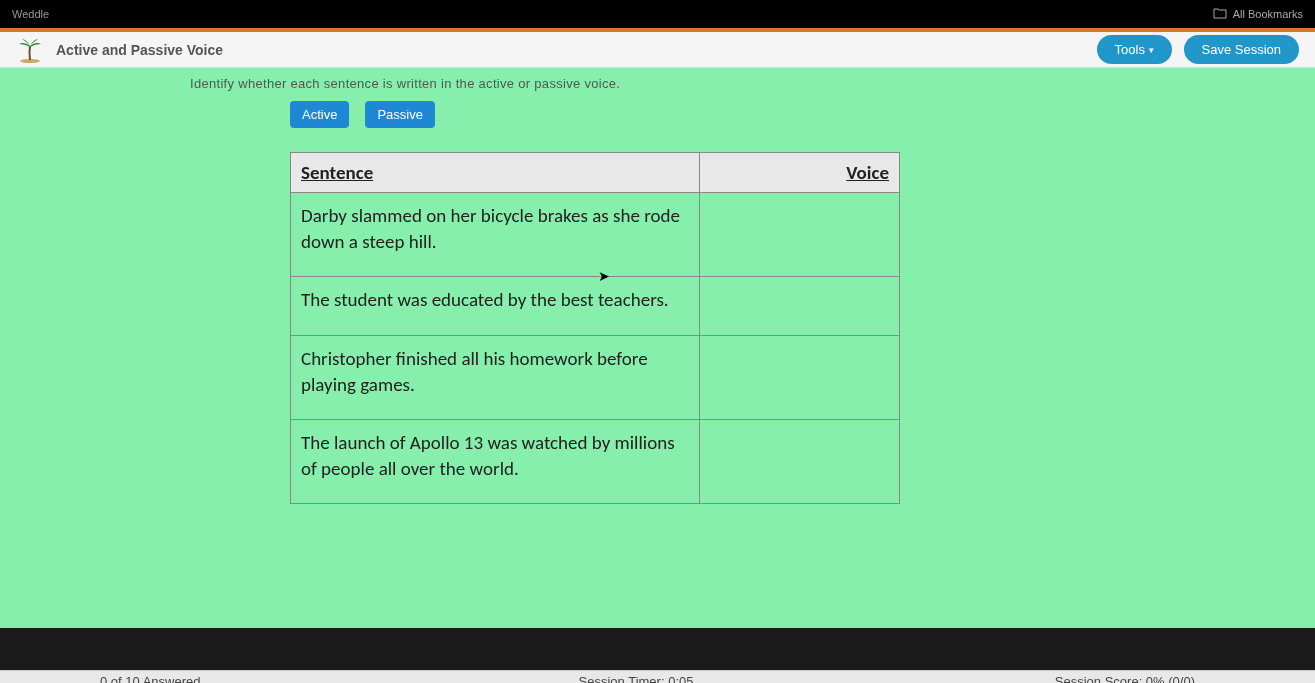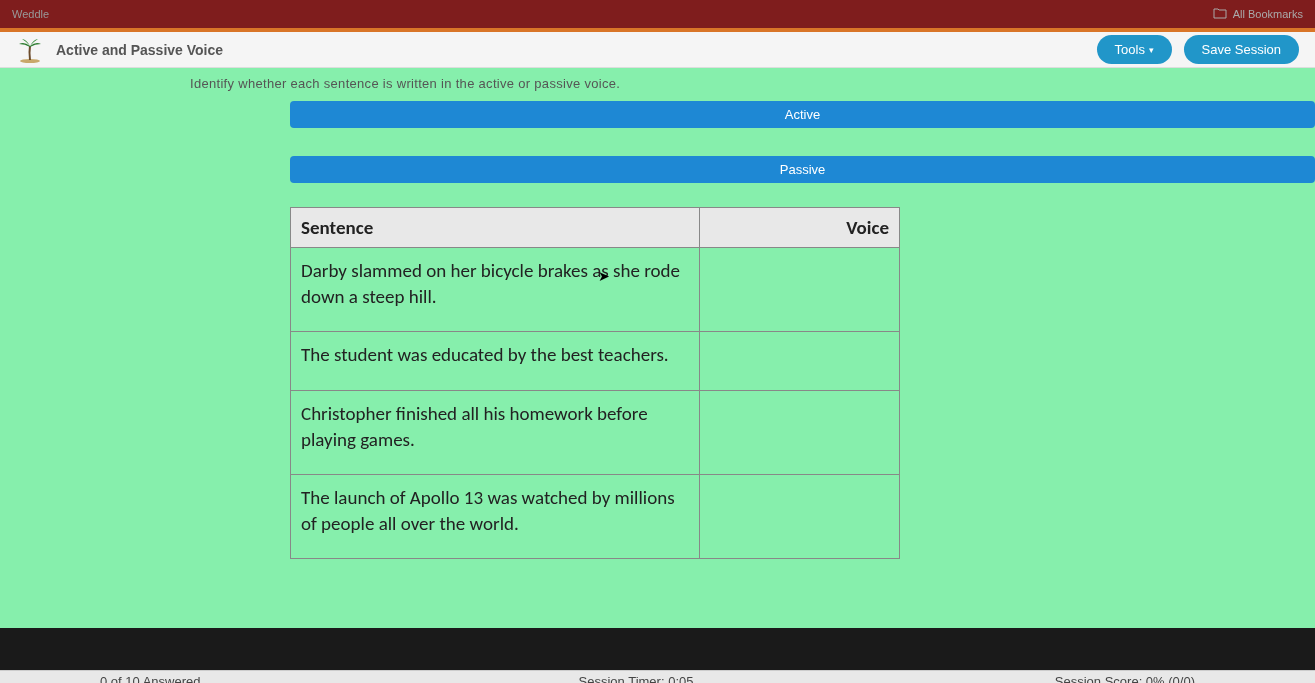--- a/index.html
+++ b/index.html
@@ -4,21 +4,21 @@
   <style>
     * { margin: 0; padding: 0; box-sizing: border-box; }
     body {
       font-family: Arial, Helvetica, sans-serif;
       background: #1a1a1a;
       width: 1315px;
       height: 683px;
       overflow: hidden;
     }
     .browser-bar {
-      background: #7f1d1d;
+      background: #000000;
       height: 28px;
       display: flex;
       align-items: center;
       justify-content: space-between;
       padding: 0 12px;
       color: #999;
       font-size: 11px;
     }
     .bookmarks {
       display: flex;
@@ -83,23 +83,22 @@
       font-size: 13px;
       color: #555;
       letter-spacing: 0.3px;
       padding: 4px 0 10px 0;
       font-family: Arial;
       transform: scaleY(0.95);
     }
     .chips-row {
       margin-left: 290px;
       display: flex;
-      gap: 28px;
+      gap: 16px;
       margin-bottom: 24px;
-      flex-direction: column;
     }
     .chip {
       background: #1e88d4;
       color: #fff;
       border: none;
       border-radius: 4px;
       padding: 6px 12px;
       font-size: 13px;
       cursor: move;
     }
@@ -110,20 +109,21 @@
       font-family: Calibri, Arial, sans-serif;
     }
     .sentence-table th {
       background: #e8e8e8;
       border: 1px solid #888;
       padding: 8px 10px;
       font-size: 19px;
       color: #222;
       text-align: left;
       font-weight: bold;
+      text-decoration: underline;
     }
     .sentence-table th.voice-head {
       text-align: right;
       width: 200px;
     }
     .sentence-table td {
       border: 1px solid #888;
       padding: 10px 10px 22px 10px;
       font-size: 19px;
       color: #222;

